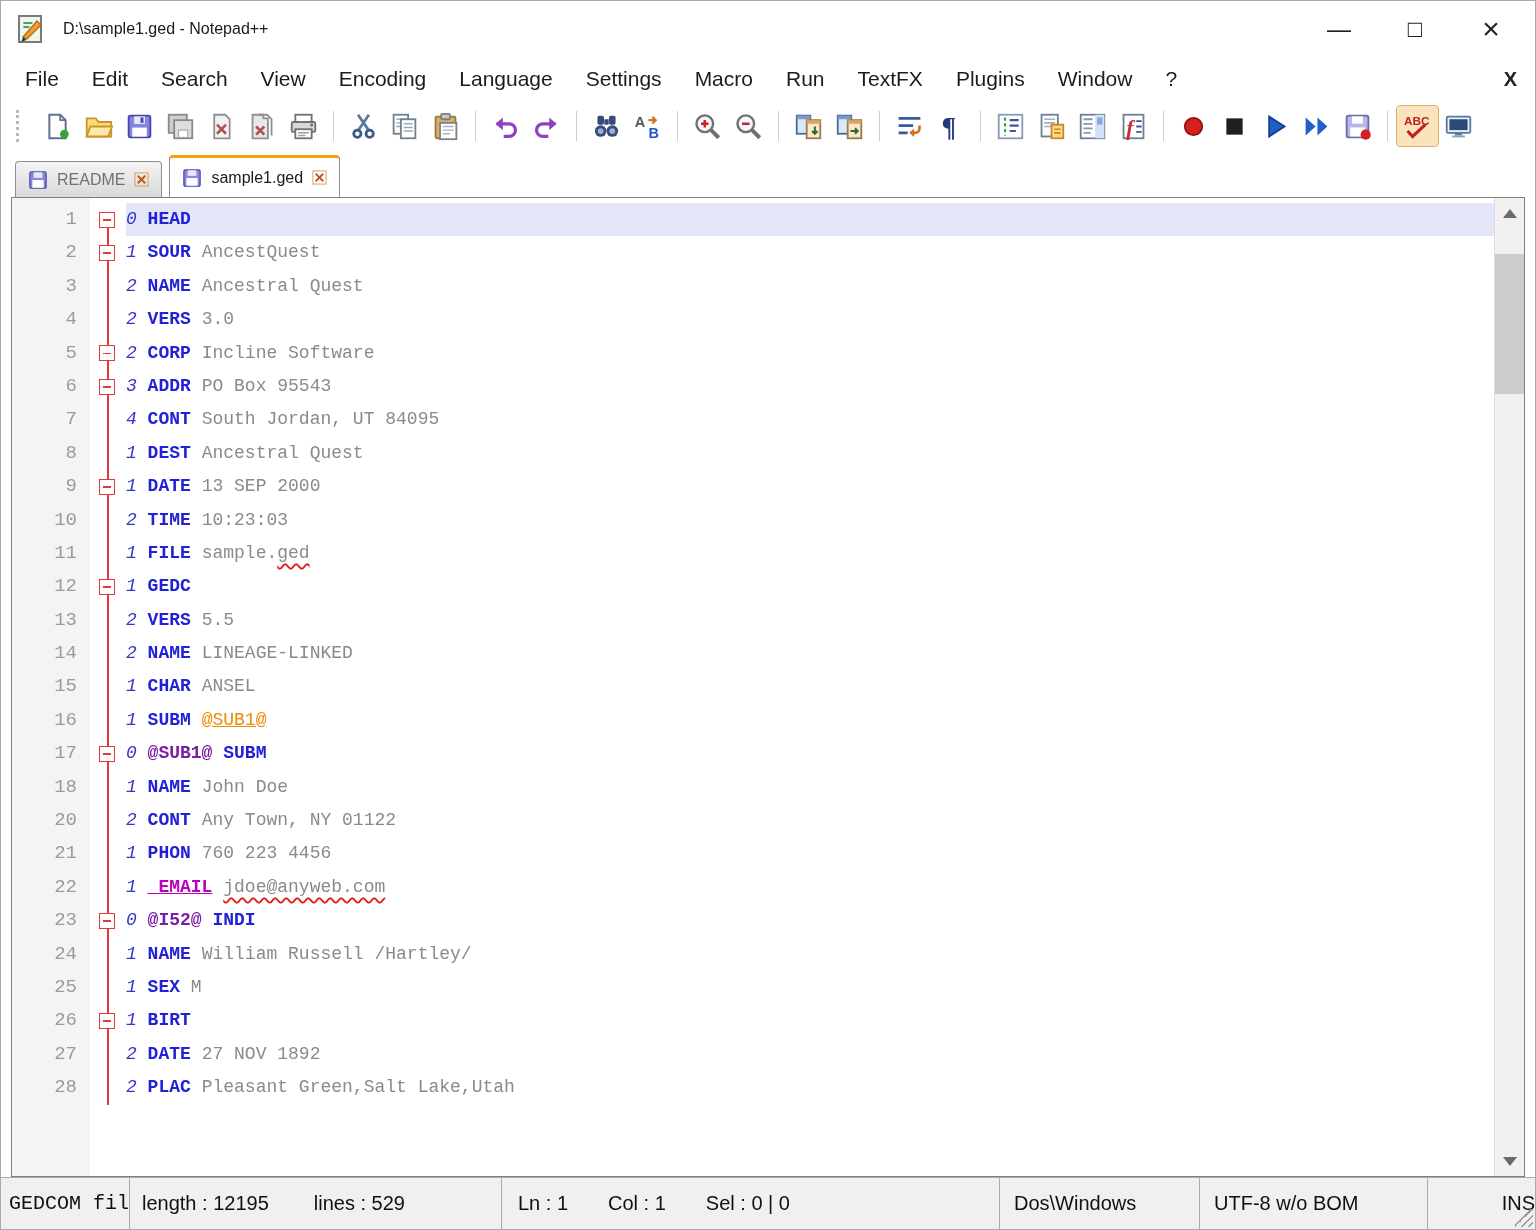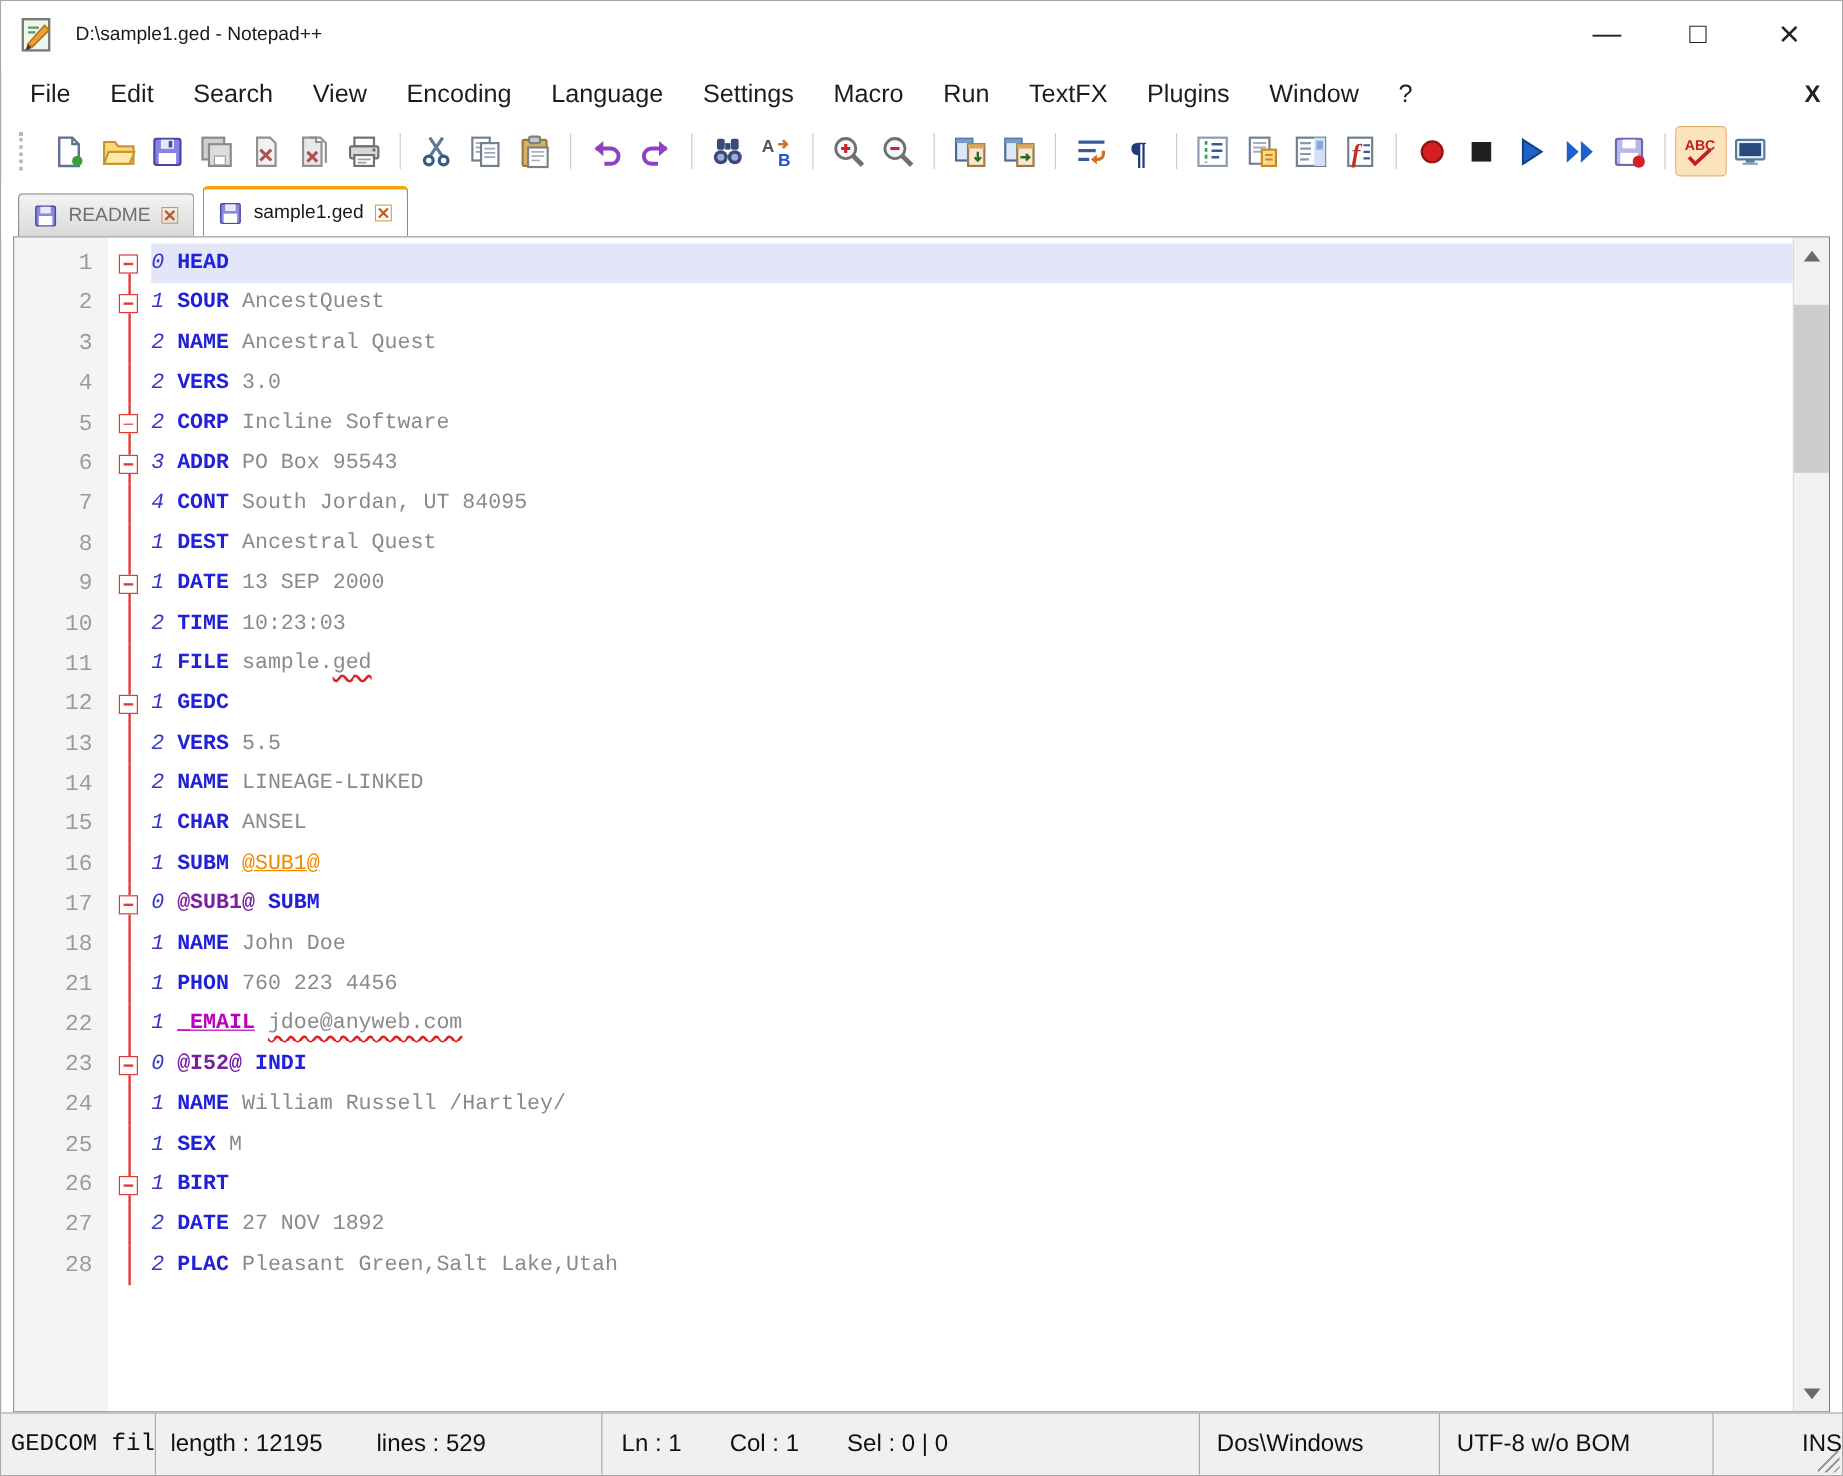--- a/index.html
+++ b/index.html
@@ -526,20 +526,27 @@
         <div class="code"><span class="seg-level">0 </span><span class="seg-ref">@SUB1@</span><span class="seg-value"> </span><span class="seg-tag">SUBM</span></div>
       </div>
       <div class="row">
         <div class="ln">18</div>
         <div class="fold">
           <i class="vl vfull"></i>
         </div>
         <div class="code"><span class="seg-level">1 </span><span class="seg-tag">NAME</span><span class="seg-value"> John Doe</span></div>
       </div>
       <div class="row">
+        <div class="ln">20</div>
+        <div class="fold">
+          <i class="vl vfull"></i>
+        </div>
+        <div class="code"><span class="seg-level">2 </span><span class="seg-tag">CONT</span><span class="seg-value"> Any Town, NY 01122</span></div>
+      </div>
+      <div class="row">
         <div class="ln">21</div>
         <div class="fold">
           <i class="vl vfull"></i>
         </div>
         <div class="code"><span class="seg-level">1 </span><span class="seg-tag">PHON</span><span class="seg-value"> 760 223 4456</span></div>
       </div>
       <div class="row">
         <div class="ln">22</div>
         <div class="fold">
           <i class="vl vfull"></i>

